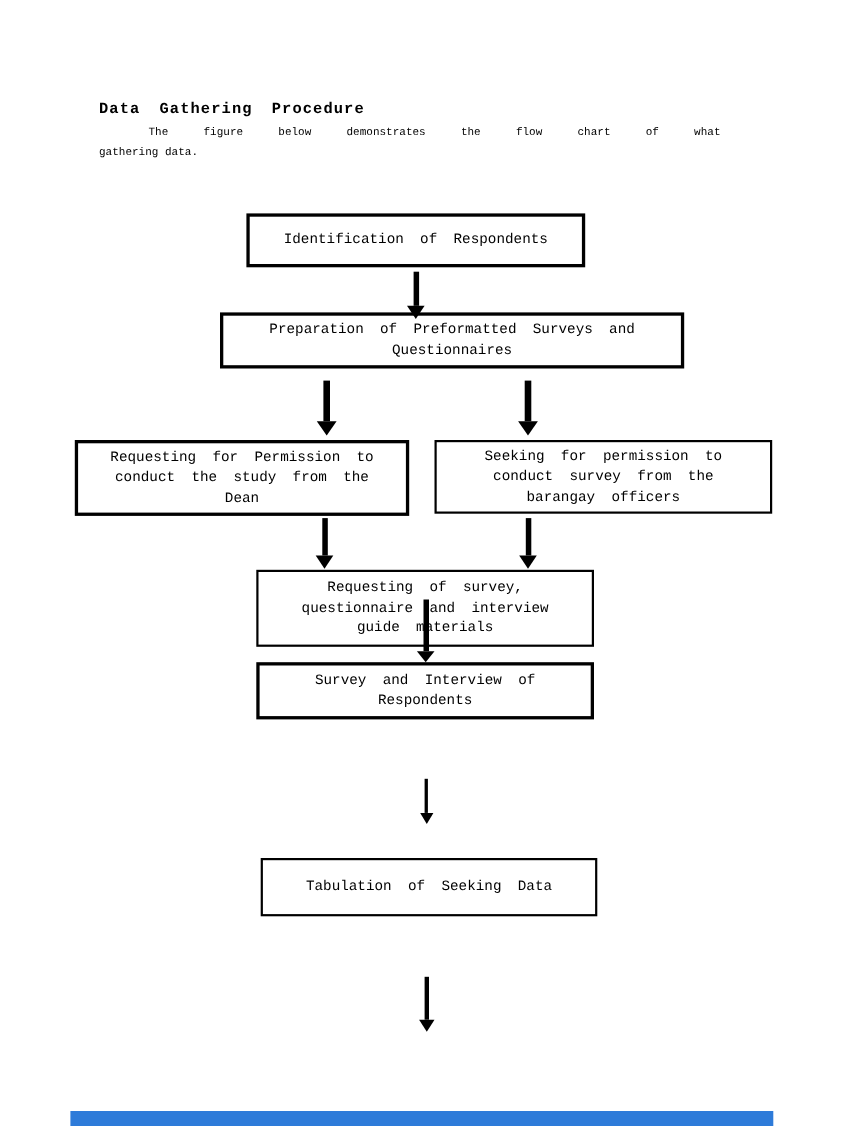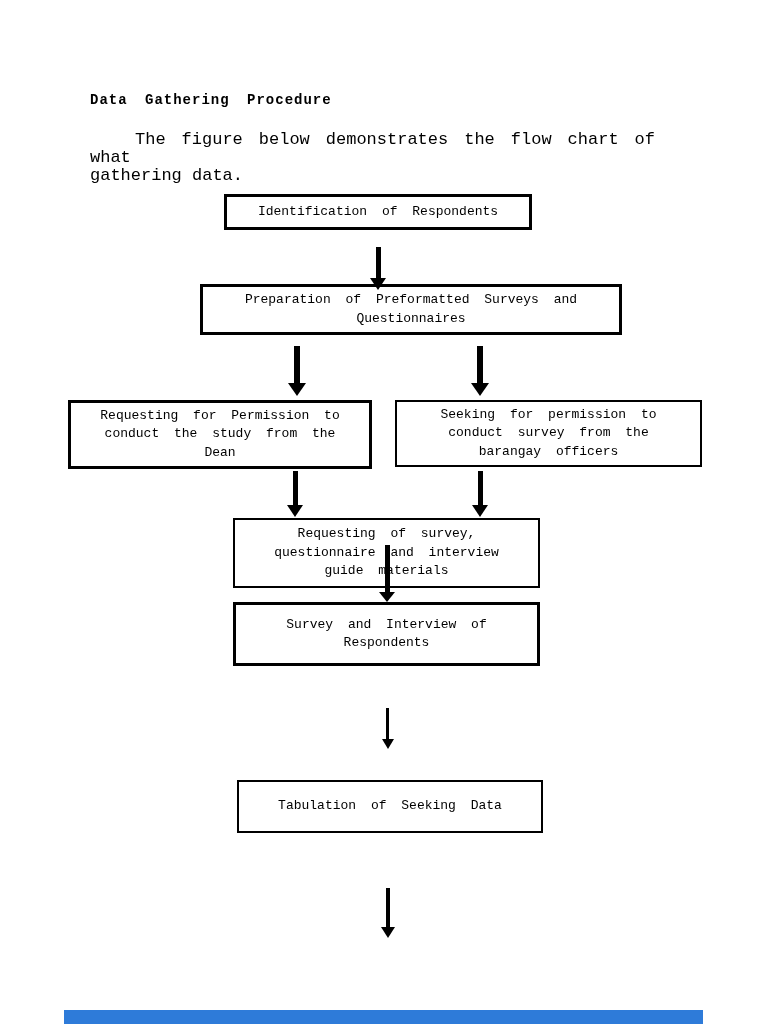--- a/index.html
+++ b/index.html
@@ -6,22 +6,22 @@
   .page{
     position:relative;width:768px;height:1024px;background:#ffffff;
     font-family:"Liberation Mono","DejaVu Sans Mono",monospace;color:#000;
     overflow:hidden;
   }
   .heading{
     position:absolute;left:90px;top:92px;
     font-size:14px;font-weight:bold;letter-spacing:1px;word-spacing:8px;
   }
   .intro{
-    position:absolute;left:90px;top:131px;width:565px;
-    font-size:17px;line-height:18px;
+    position:absolute;left:90px;top:113px;width:565px;
+    font-size:10px;line-height:18px;
   }
   .intro .ln{text-align:justify;text-align-last:justify}
   .intro .ln.first{text-indent:45px}
   .intro .ln.last{text-align:right;text-align-last:left}
   .fbox{
     position:absolute;border:3px solid #000;background:#fff;
     display:flex;align-items:center;justify-content:center;
     text-align:center;font-size:13px;line-height:18.5px;
     white-space:pre-line;word-spacing:7px;box-sizing:border-box;z-index:1;
   }
@@ -39,38 +39,38 @@
 
 <div class="page">
 
   <div class="heading">Data Gathering Procedure</div>
 
   <div class="intro">
     <div class="ln first">The figure below demonstrates the flow chart of what</div>
     <div class="ln last">gathering data.</div>
   </div>
 
-  <div class="fbox" style="left:224px;top:194px;width:308px;height:36px">Identification of Respondents</div>
+  <div class="fbox" style="left:224px;top:194px;width:308px;height:49px">Identification of Respondents</div>
 
   <div class="fbox" style="left:200px;top:284px;width:422px;height:51px">Preparation of Preformatted Surveys and
 Questionnaires</div>
 
   <div class="fbox" style="left:68px;top:400px;width:304px;height:69px">Requesting for Permission to
 conduct the study from the
 Dean</div>
 
   <div class="fbox thin" style="left:395px;top:400px;width:307px;height:67px">Seeking for permission to
 conduct survey from the
 barangay officers</div>
 
   <div class="fbox thin" style="left:233px;top:518px;width:307px;height:70px">Requesting of survey,
 questionnaire and interview
 guide materials</div>
 
-  <div class="fbox" style="left:233px;top:602px;width:307px;height:64px">Survey and Interview of
+  <div class="fbox" style="left:233px;top:602px;width:307px;height:52px">Survey and Interview of
 Respondents</div>
 
   <div class="fbox thin" style="left:237px;top:780px;width:306px;height:53px">Tabulation of Seeking Data</div>
 
   <div>
     <div class="shaft" style="left:376px;top:247px;width:5px;height:31px"></div>
     <div class="head" style="left:370px;top:278px;border-width:12px 8px 0 8px"></div>
   </div>
 
   <div>

